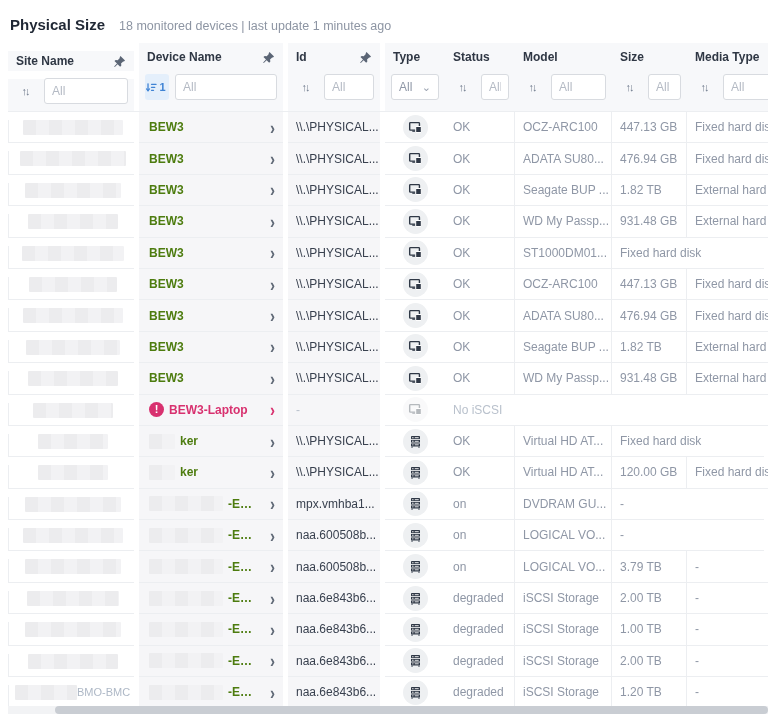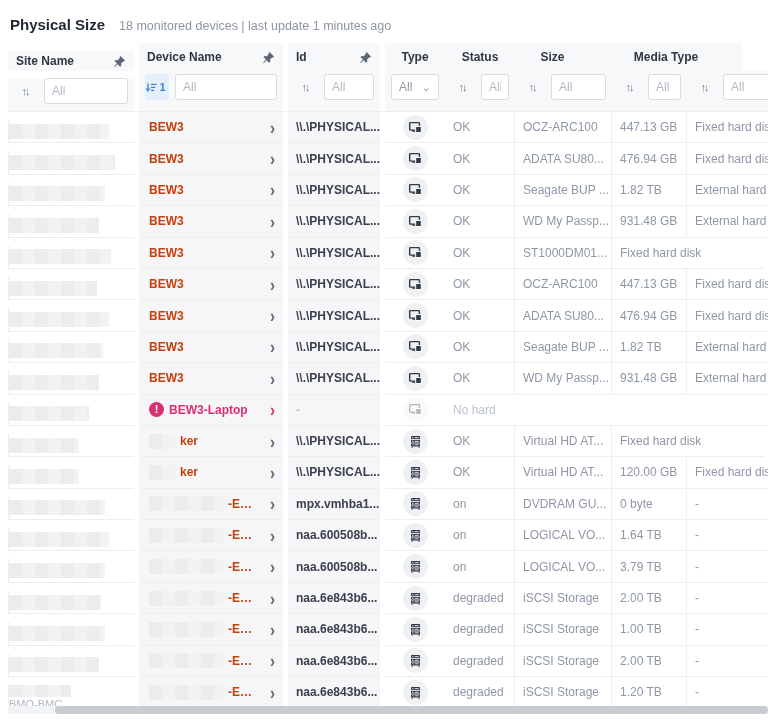--- a/index.html
+++ b/index.html
@@ -24,49 +24,49 @@
   .col-model { width:97px; }
   .col-size  { width:75px; }
   .col-media { width:152px; }
 
   
   .hdr-row { height:28px; }
   .hdr-cell { background:#f7f8fa; display:flex; align-items:center; justify-content:space-between; padding:0 8px; }
   .hdr-label { font-size:12px; font-weight:700; color:#2f3744; white-space:nowrap; }
   .pin { width:13px; height:13px; flex:0 0 auto; cursor:pointer; }
   .rgroup-hdr { display:flex; background:#f7f8fa; }
-  .rgroup-hdr .hdr-cell { background:transparent;justify-content:center; }
+  .rgroup-hdr .hdr-cell { background:transparent; }
 
   
   .filter-row { height:40px; }
   .filter-cell { background:#f7f8fa; display:flex; align-items:center; gap:6px; padding:0 6px 8px 6px; }
   .rgroup-filter { display:flex; background:#f7f8fa; }
   .rgroup-filter .filter-cell { background:transparent; }
   .sort-btn { width:24px; height:26px; border:1px solid transparent; border-radius:3px; display:flex; align-items:center; justify-content:center;
               font-size:11px; color:#6f7a8c; letter-spacing:-2px; cursor:pointer; flex:0 0 auto; padding-right:2px;}
   .sort-btn.active { background:#e4effb; color:#3f83d4; letter-spacing:0; gap:2px; font-weight:700; font-size:11px;}
   .flt-input { height:26px; border:1px solid #d8dbe0; border-radius:3px; background:#fff; font-size:12px; color:#4a5262;
                padding:0 7px; width:100%; min-width:0; font-family:"Liberation Sans", sans-serif; }
   .flt-input::placeholder { color:#b4bac4; }
   .select-box { height:26px; flex:1; border:1px solid #d8dbe0; border-radius:3px; background:#fff; display:flex; align-items:center;
                 justify-content:space-between; padding:0 7px; font-size:12px; color:#8f97a6; cursor:pointer; }
   .caret { font-size:11px; color:#9aa2b0; line-height:1; }
 
   
   .t-body { border-top:1px solid #eceef1; }
   .t-row { height:31.4px; }
   .cell { display:flex; align-items:center; font-size:12px; color:#8f97a6; border-bottom:1px solid #eceef1; padding:0 8px; overflow:hidden; white-space:nowrap; }
-  .cell-site   { border-left:1px solid #eceef1; padding-left:0; flex-direction:column; align-items:flex-start; justify-content:center; }
+  .cell-site   { border-left:1px solid #eceef1; padding-left:10px; flex-direction:row; align-items:flex-start; justify-content:center; }
   .cell-device { background:#f6f6f8; gap:5px; padding-left:10px; cursor:pointer; }
-  .cell-id     { background:#f6f6f8; font-weight:700; color:#39414f; }
+  .cell-id     { background:#f6f6f8; font-weight:400; color:#39414f; }
   .rgroup-body { display:flex; }
   .rgroup-body .cell { border-right:1px solid #eceef1; }
   .rgroup-body .cell-type { border-right:none; justify-content:center; }
   .rgroup-body .cell-media { border-right:none; }
-  .dev-name { font-weight:700; color:#c2410c; overflow:hidden; text-overflow:ellipsis; }
+  .dev-name { font-weight:700; color:#4d7c0f; overflow:hidden; text-overflow:ellipsis; }
   .spacer { flex:1; }
   .chev { font-size:15px; color:#5f6876; font-weight:700; line-height:1; transform:scaleY(1.2); cursor:pointer; }
   .blur { height:15px; border-radius:1px; flex:0 0 auto;
           background:repeating-linear-gradient(90deg,#ececee 0 13px,#f2f2f4 13px 26px); }
   .site-faint { font-size:11px; color:#aeb8c6; margin-top:1px; }
   .icon-circle { width:25px; height:25px; border-radius:50%; background:#eef0f2; display:flex; align-items:center; justify-content:center; flex:0 0 auto; }
   .faded { opacity:.35; }
   .alert-dot { width:15px; height:15px; border-radius:50%; background:#d8316f; color:#fff; font-size:11px; font-weight:700;
                display:flex; align-items:center; justify-content:center; flex:0 0 auto; line-height:1; }
   .pink { color:#d8316f !important; }
@@ -109,20 +109,23 @@
             <path fill="#5b6575" d="M9.2 1.2l5.6 5.6-1.3 1.3-1-.2-2.6 2.6.4 2.5-1.5 1.5-3.1-3.1-3.5 3.5-.8-.8 3.5-3.5-3.1-3.1 1.5-1.5 2.5.4 2.6-2.6-.2-1z"></path>
           </svg>
       </div>
       <div class="gap"></div>
       <div class="rgroup-hdr">
         <div class="hdr-cell col-type">
             <span class="hdr-label">Type</span>
           </div>
         <div class="hdr-cell col-status">
             <span class="hdr-label">Status</span>
+          </div>
+        <div class="hdr-cell col-model">
+            <span class="hdr-label">Model</span>
           </div>
         <div class="hdr-cell col-size">
             <span class="hdr-label">Size</span>
           </div>
         <div class="hdr-cell col-media">
             <span class="hdr-label">Media Type</span>
           </div>
       </div>
     </div>
 
@@ -548,21 +551,21 @@
             <div class="cell cell-type col-type">
               <span class="icon-circle faded">
                 <svg viewBox="0 0 16 16" width="15" height="15">
                   <rect x="1.8" y="2.8" width="10.4" height="8" rx="0.8" fill="none" stroke="#2f3846" stroke-width="1.5"></rect>
                   <rect x="4.6" y="11.2" width="4" height="1.4" fill="#2f3846"></rect>
                   <rect x="8.2" y="7" width="6" height="6.4" rx="0.6" fill="#2f3846" stroke="#fff" stroke-width="1.1"></rect>
                 </svg>
               </span>
             </div>
             <div class="cell" style="width: 394px;">
-              <span class="lite">No hard</span>
+              <span class="lite">No iSCSI</span>
             </div>
           </div>
         </div>
         <div class="t-row">
           <div class="cell cell-site col-site">
             <div class="blur" style="width: 70px;"></div>
           </div>
           <div class="gap"></div>
           <div class="cell cell-device col-device">
             <div class="blur" style="width: 26px;"></div>
@@ -685,23 +688,20 @@
                   <rect x="11" y="13.4" width="1.4" height="1.2" fill="#2f3846"></rect>
                 </svg>
               </span>
             </div>
             <div class="cell col-status">
               <span>on</span>
             </div>
             <div class="cell col-model">
               <span>DVDRAM GU...</span>
             </div>
-            <div class="cell col-size">
-              <span>0 byte</span>
-            </div>
             <div class="cell col-media cell-media">
               <span>-</span>
             </div>
           </div>
         </div>
         <div class="t-row">
           <div class="cell cell-site col-site">
             <div class="blur" style="width: 100px;"></div>
           </div>
           <div class="gap"></div>
@@ -733,23 +733,20 @@
                   <rect x="11" y="13.4" width="1.4" height="1.2" fill="#2f3846"></rect>
                 </svg>
               </span>
             </div>
             <div class="cell col-status">
               <span>on</span>
             </div>
             <div class="cell col-model">
               <span>LOGICAL VO...</span>
             </div>
-            <div class="cell col-size">
-              <span>1.64 TB</span>
-            </div>
             <div class="cell col-media cell-media">
               <span>-</span>
             </div>
           </div>
         </div>
         <div class="t-row">
           <div class="cell cell-site col-site">
             <div class="blur" style="width: 96px;"></div>
           </div>
           <div class="gap"></div>

